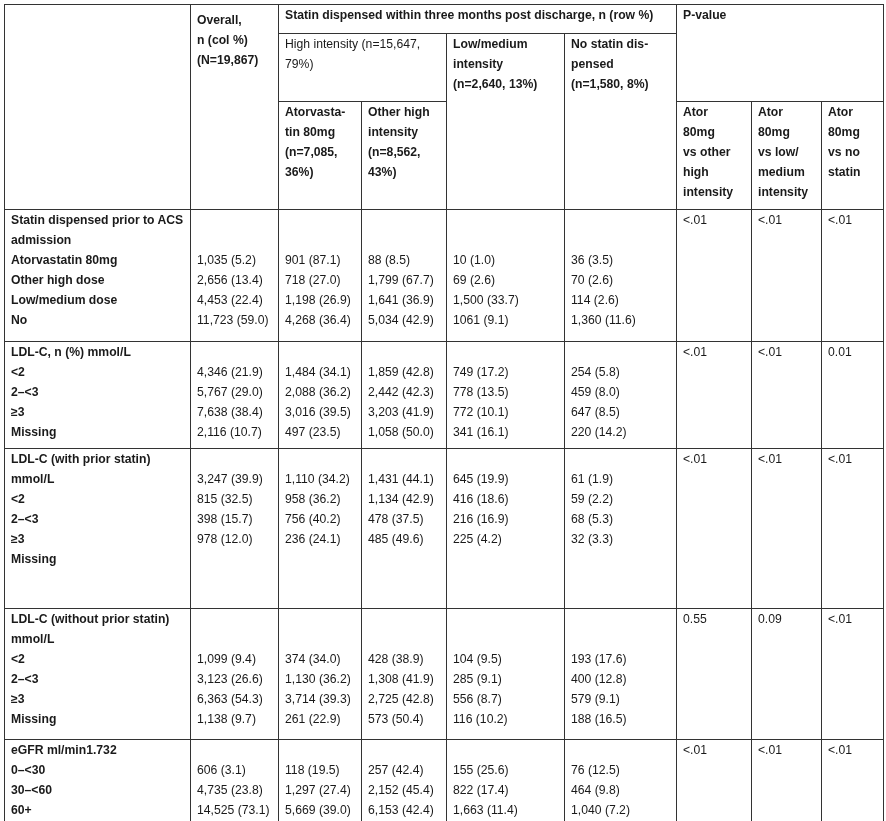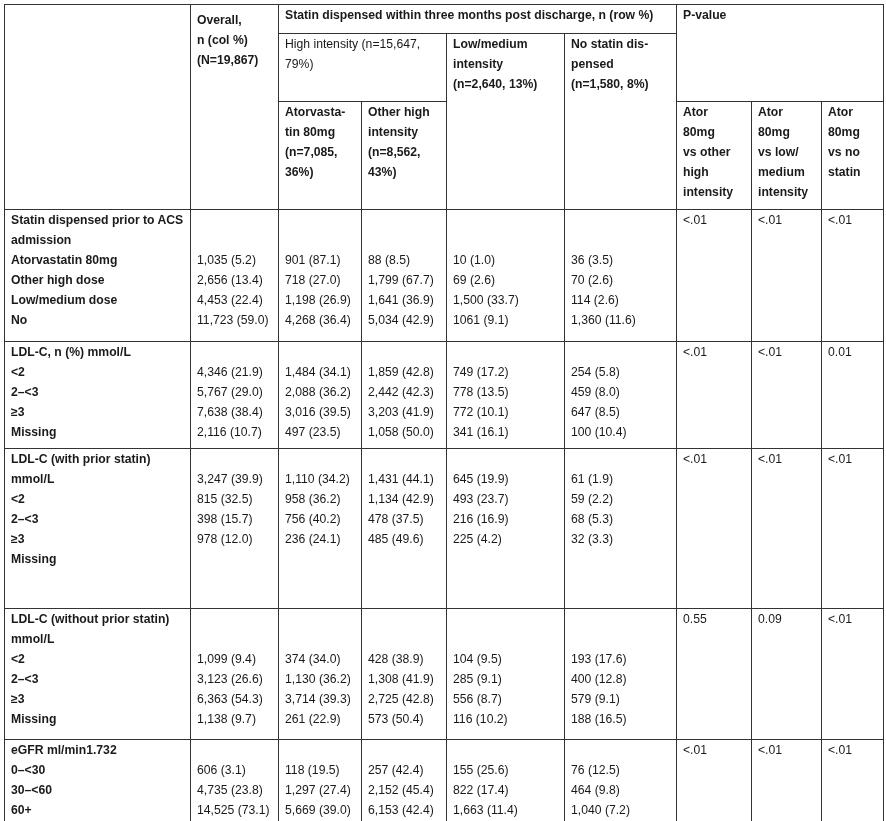--- a/index.html
+++ b/index.html
@@ -199,21 +199,21 @@
           <span class="line">749 (17.2)</span>
           <span class="line">778 (13.5)</span>
           <span class="line">772 (10.1)</span>
           <span class="line">341 (16.1)</span>
         </td>
         <td class="body-cell">
           <span class="line">&nbsp;</span>
           <span class="line">254 (5.8)</span>
           <span class="line">459 (8.0)</span>
           <span class="line">647 (8.5)</span>
-          <span class="line">100 (10.4)</span>
+          <span class="line">220 (14.2)</span>
         </td>
         <td class="body-cell pv-first">
           <span class="line">&lt;.01</span>
         </td>
         <td class="body-cell pv">
           <span class="line">&lt;.01</span>
         </td>
         <td class="body-cell pv">
           <span class="line">0.01</span>
         </td>
@@ -244,21 +244,21 @@
         <td class="body-cell">
           <span class="line">&nbsp;</span>
           <span class="line">1,431 (44.1)</span>
           <span class="line">1,134 (42.9)</span>
           <span class="line">478 (37.5)</span>
           <span class="line">485 (49.6)</span>
         </td>
         <td class="body-cell">
           <span class="line">&nbsp;</span>
           <span class="line">645 (19.9)</span>
-          <span class="line">493 (23.7)</span>
+          <span class="line">416 (18.6)</span>
           <span class="line">216 (16.9)</span>
           <span class="line">225 (4.2)</span>
         </td>
         <td class="body-cell">
           <span class="line">&nbsp;</span>
           <span class="line">61 (1.9)</span>
           <span class="line">59 (2.2)</span>
           <span class="line">68 (5.3)</span>
           <span class="line">32 (3.3)</span>
         </td>

